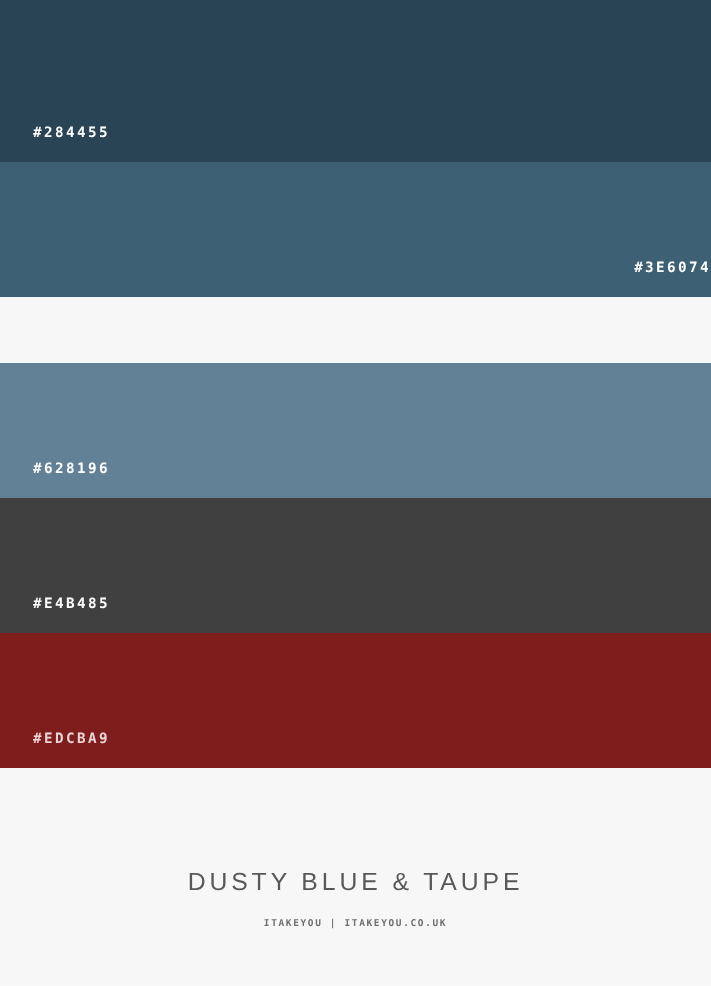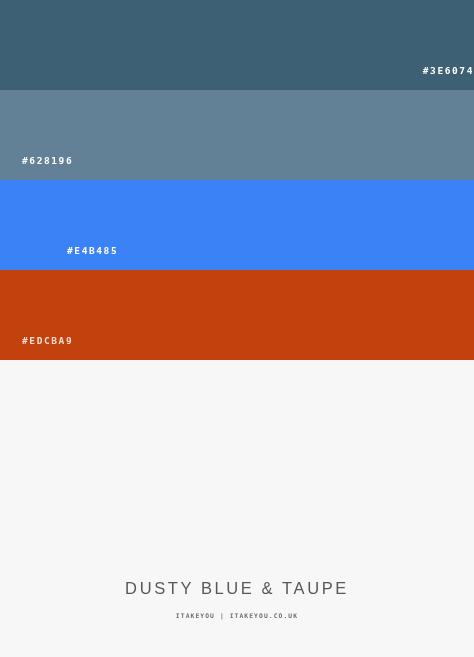--- a/index.html
+++ b/index.html
@@ -71,34 +71,37 @@
     white-space: nowrap;
   }
 </style>
 </head>
 <body>
 
 <div class="palette">
 
   <div class="swatch-stack">
 
+    <div class="swatch" style="background: rgb(40, 68, 85); height: 108px;">
+      <span class="swatch-label" style="color: rgb(255, 255, 255);">#284455</span>
+    </div>
 
     <div class="swatch" style="background: rgb(62, 96, 116); height: 90px; justify-content: flex-end;">
       <span class="swatch-label" style="color: rgb(255, 255, 255);">#3E6074</span>
     </div>
 
-    <div class="swatch" style="background: rgb(98, 129, 150); height: 90px;">
+    <div class="swatch" style="background: rgb(98, 129, 150); height: 90px; margin-top: 44px;">
       <span class="swatch-label" style="color: rgb(255, 255, 255);">#628196</span>
     </div>
 
-    <div class="swatch" style="background: #3b82f6; height: 90px; padding-left: 45px;">
+    <div class="swatch" style="background: #404040; height: 90px;">
       <span class="swatch-label" style="color: rgb(255, 255, 255);">#E4B485</span>
     </div>
 
-    <div class="swatch" style="background: #c2410c; height: 90px;">
+    <div class="swatch" style="background: #7f1d1d; height: 90px;">
       <span class="swatch-label" style="color: rgba(255, 255, 255, 0.82);">#EDCBA9</span>
     </div>
 
 
   </div>
 
   <div class="footer" style="background: rgb(247, 247, 247);">
     <div class="footer-title">DUSTY BLUE &amp; TAUPE</div>
     <div class="footer-credit">ITAKEYOU | ITAKEYOU.CO.UK</div>
   </div>

